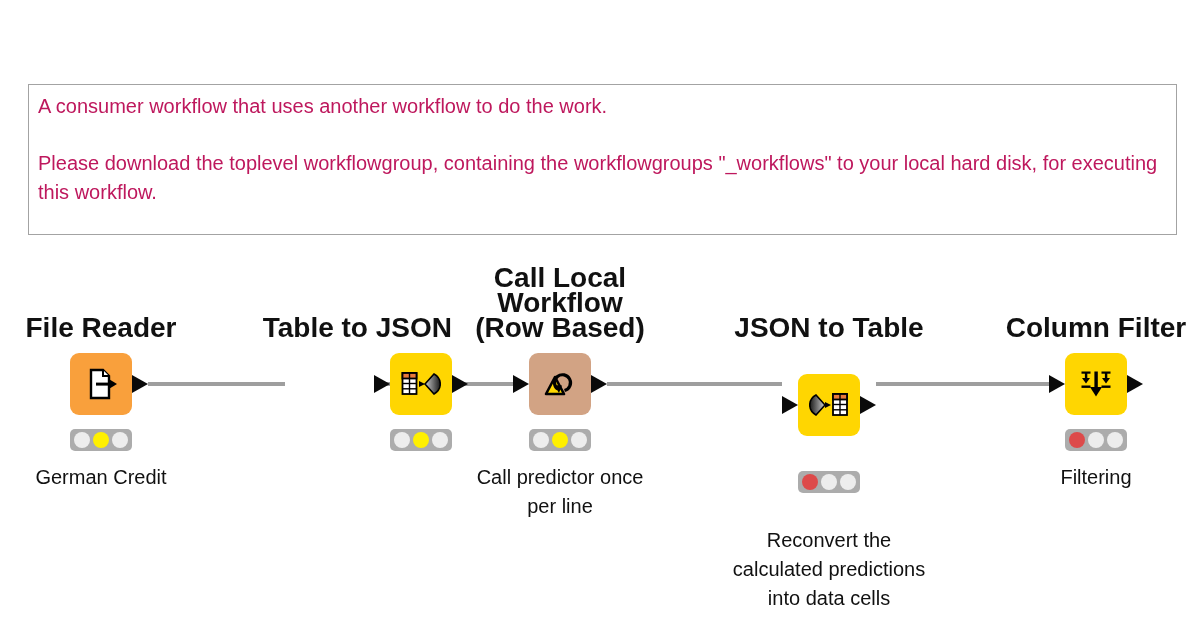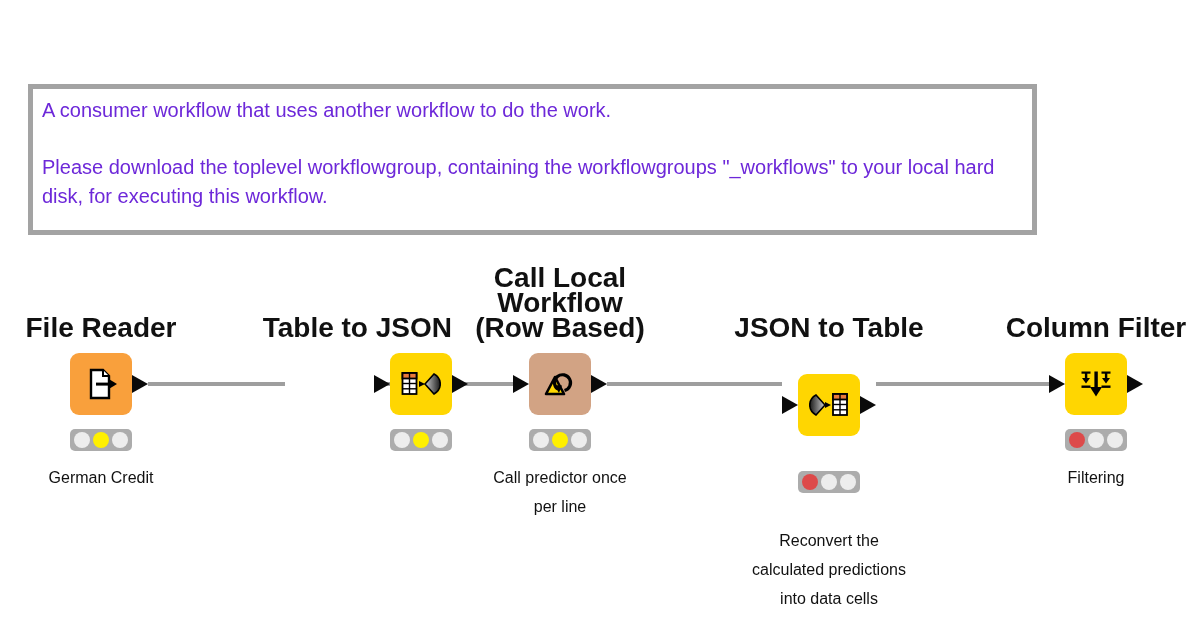--- a/index.html
+++ b/index.html
@@ -1,42 +1,42 @@
 <!DOCTYPE html>
 <html><head>
 <meta charset="utf-8">
 <style>
   * { box-sizing: border-box; margin: 0; padding: 0; }
   html, body { width: 1200px; height: 630px; background: #ffffff; overflow: hidden;
     font-family: "Liberation Sans", sans-serif; color: #1a1a1a; }
   #canvas { position: absolute; inset: 0; width: 1200px; height: 630px; }
 
   
-  .annotation { position: absolute; left: 28px; top: 84px; width: 1009px; height: 151px;
-    border: 5px solid #a3a3a3; background: #ffffff; padding: 7px 9px;
-    font-size: 20px; line-height: 29px; color: #6d28d9; }
+  .annotation { position: absolute; left: 28px; top: 84px; width: 1149px; height: 151px;
+    border: 1px solid #a3a3a3; background: #ffffff; padding: 7px 9px;
+    font-size: 20px; line-height: 29px; color: #be185d; }
   .annotation p + p { margin-top: 28px; }
 
   
   .node { position: absolute; top: 286px; width: 240px; display: flex;
     flex-direction: column; align-items: center; }
   .node-title { height: 54px; display: flex; align-items: flex-end; justify-content: center;
     font-weight: 700; font-size: 28px; line-height: 25px; text-align: center;
     white-space: pre-line; color: #111; }
   .node-square { position: relative; margin-top: 13px; width: 62px; height: 62px;
     border-radius: 9px; display: flex; align-items: center; justify-content: center; }
   .port { position: absolute; top: 50%; transform: translateY(-50%);
     width: 0; height: 0; border-top: 9px solid transparent;
     border-bottom: 9px solid transparent; border-left: 16px solid #0a0a0a; }
   .port-out { left: 100%; }
   .port-in  { right: 100%; }
   .traffic-light { margin-top: 14px; width: 62px; height: 22px; border-radius: 5px;
     background: #ACACAC; display: flex; align-items: center; justify-content: center; gap: 3px; }
   .traffic-light .dot { width: 16px; height: 16px; border-radius: 50%; background: #EDEDED; }
-  .node-caption { margin-top: 12px; font-size: 16px; line-height: 29px; text-align: center;
+  .node-caption { margin-top: 12px; font-size: 20px; line-height: 29px; text-align: center;
     white-space: pre-line; color: #111; }
 
   
   .connection { position: absolute; top: 382px; height: 4px; background: #9E9E9E; }
   #conn-1 { left: 148px; width: 137px; }
   #conn-2 { left: 379px; width: 134px; }
   #conn-3 { left: 607px; width: 175px; }
   #conn-4 { left: 876px; width: 173px; }
 
   

